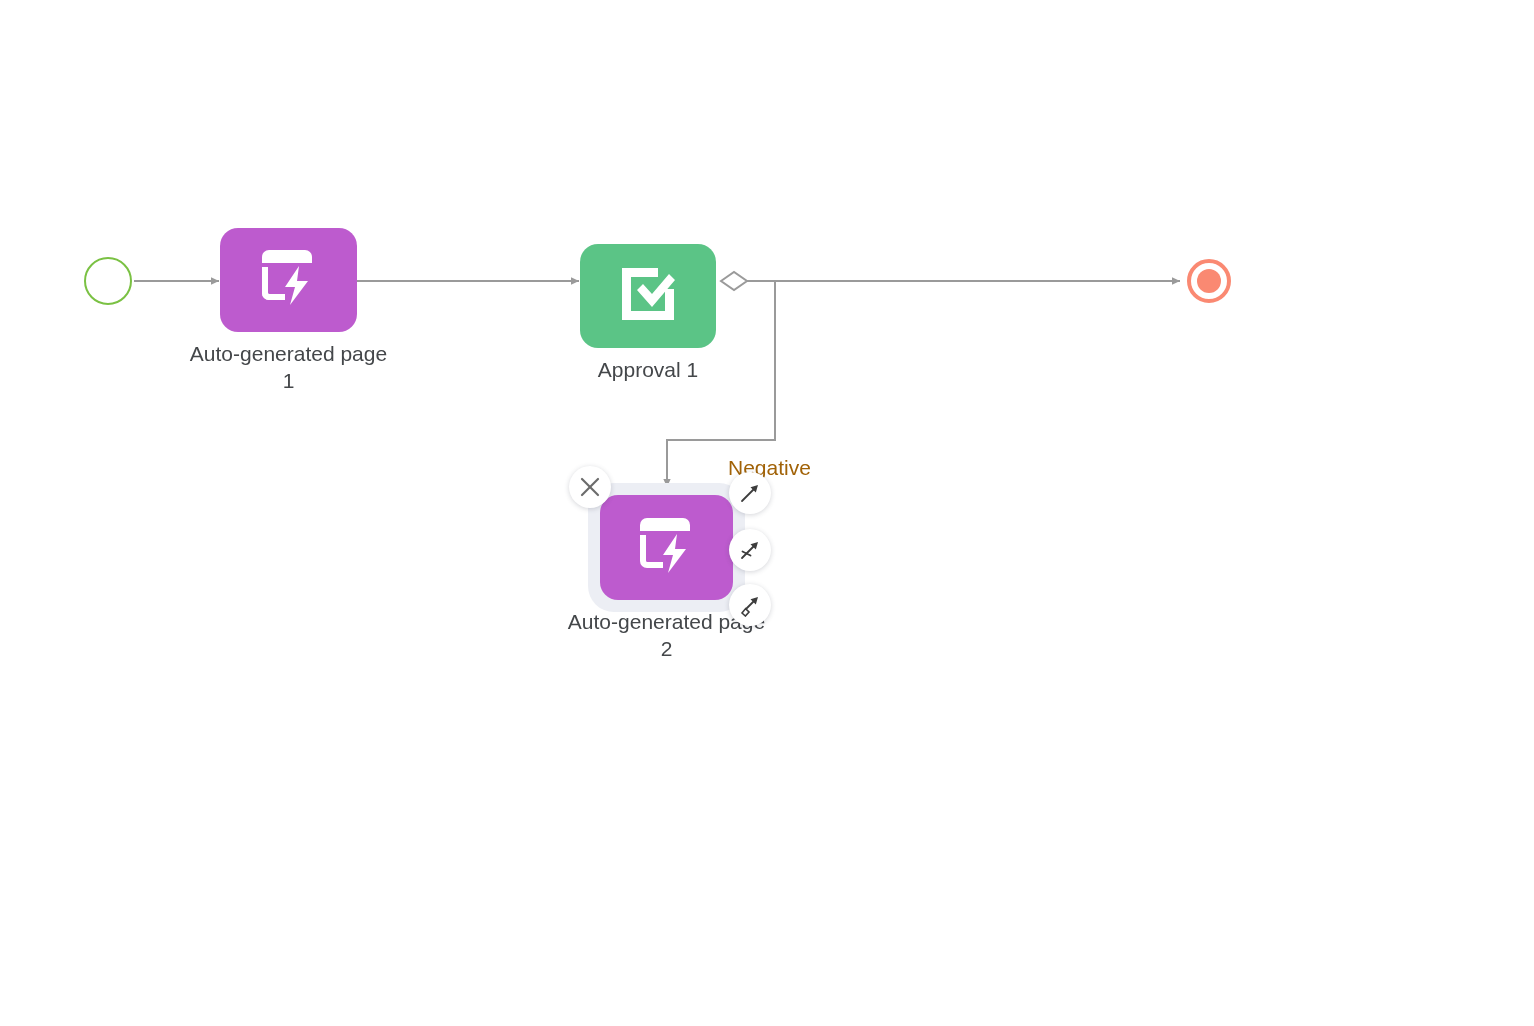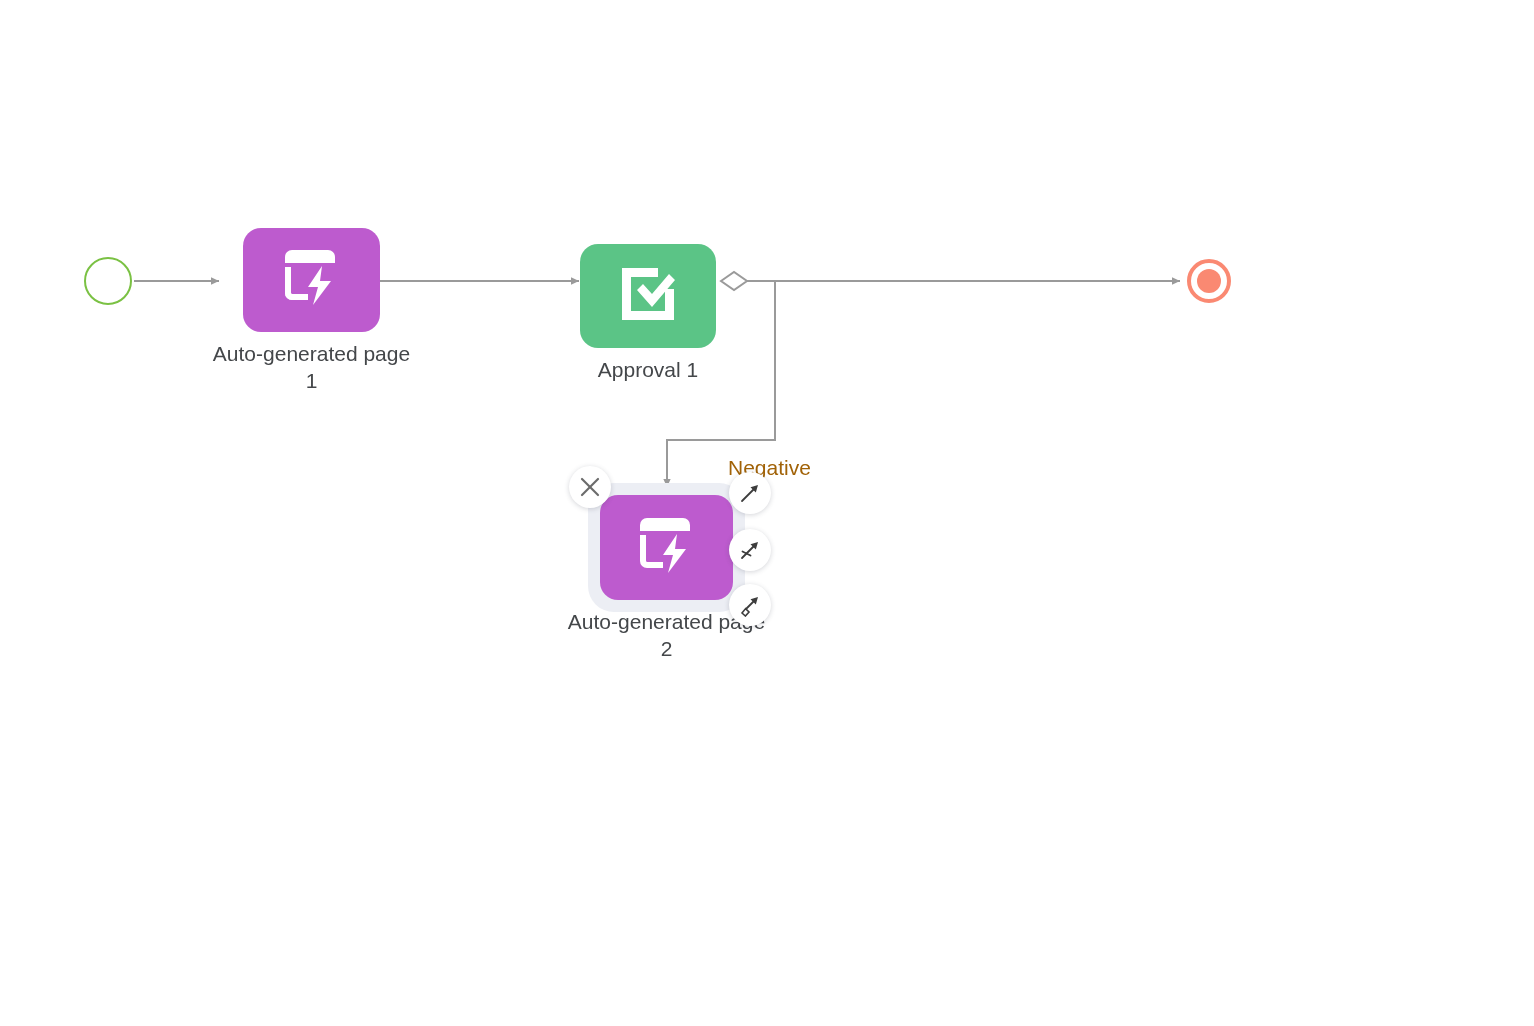--- a/index.html
+++ b/index.html
@@ -130,21 +130,21 @@
 
     <path d="M775,282 L775,440 L667,440 L667,487" fill="none" stroke="#9a9a9a" stroke-width="2" marker-end="url(#arrowheaddown)"></path>
   </svg>
 
   <div class="start-event" style="left:84px; top:257px; width:48px; height:48px; border:2px solid #7ac143;"></div>
 
   <div class="end-event" style="left:1187px; top:259px; width:44px; height:44px; border:4px solid #fa8972;">
     <div class="end-event-inner" style="width:24px; height:24px; background:#fa8972;"></div>
   </div>
 
-  <div class="node" style="left:220px; top:228px; width:137px; height:104px;margin-left:23px;">
+  <div class="node" style="left:220px; top:228px; width:137px; height:104px;">
     <div class="node-box" style="background:#bd5bce;">
       <span>
         <svg width="62" height="58" viewBox="0 0 62 58" xmlns="http://www.w3.org/2000/svg">
           <path d="M4,8 a7,7 0 0 1 7,-7 h36 a7,7 0 0 1 7,7 v6 h-50 z" fill="#ffffff"></path>
           <path d="M4,18 v26 a7,7 0 0 0 7,7 h16 v-6 h-16 a1.5,1.5 0 0 1 -1.5,-1.5 v-25.5 z" fill="#ffffff"></path>
           <path d="M10,18 h-6 v26 a7,7 0 0 0 7,7 h16 v-6 h-15.5 a1.5,1.5 0 0 1 -1.5,-1.5 z" fill="#ffffff"></path>
           <path d="M41,17 L27,38 L37,38 L32,56 L50,32 L39,32 z" fill="#ffffff"></path>
         </svg>
       </span>
     </div>

